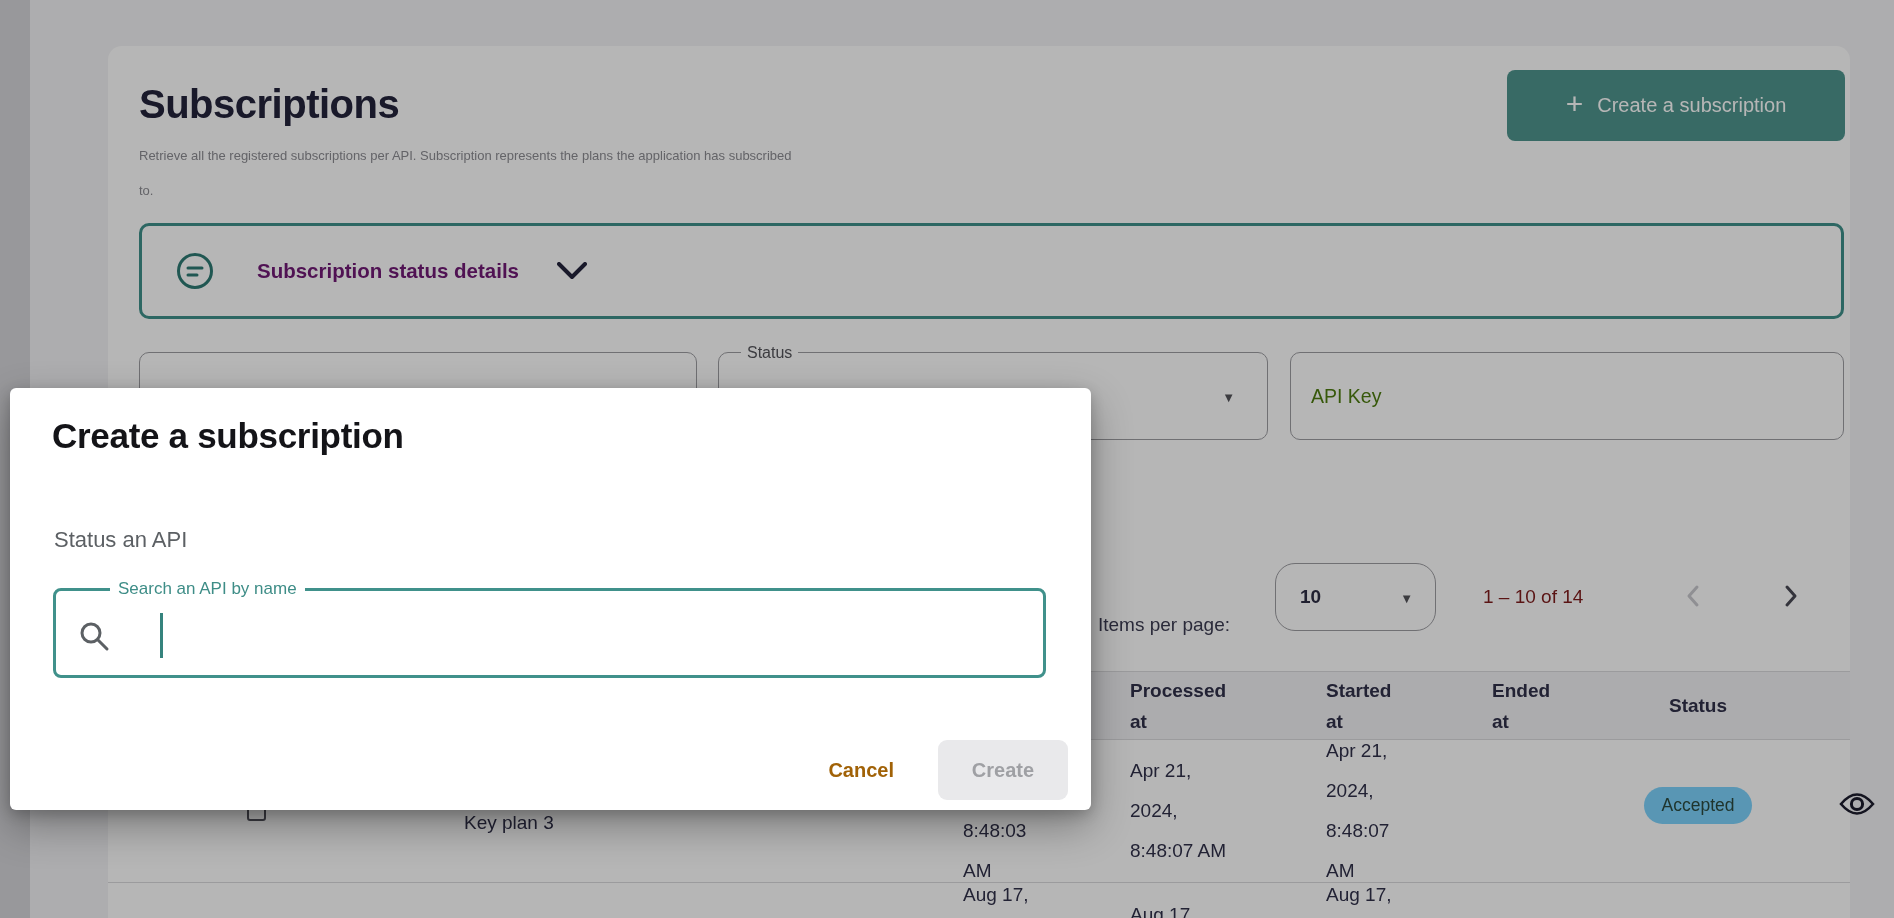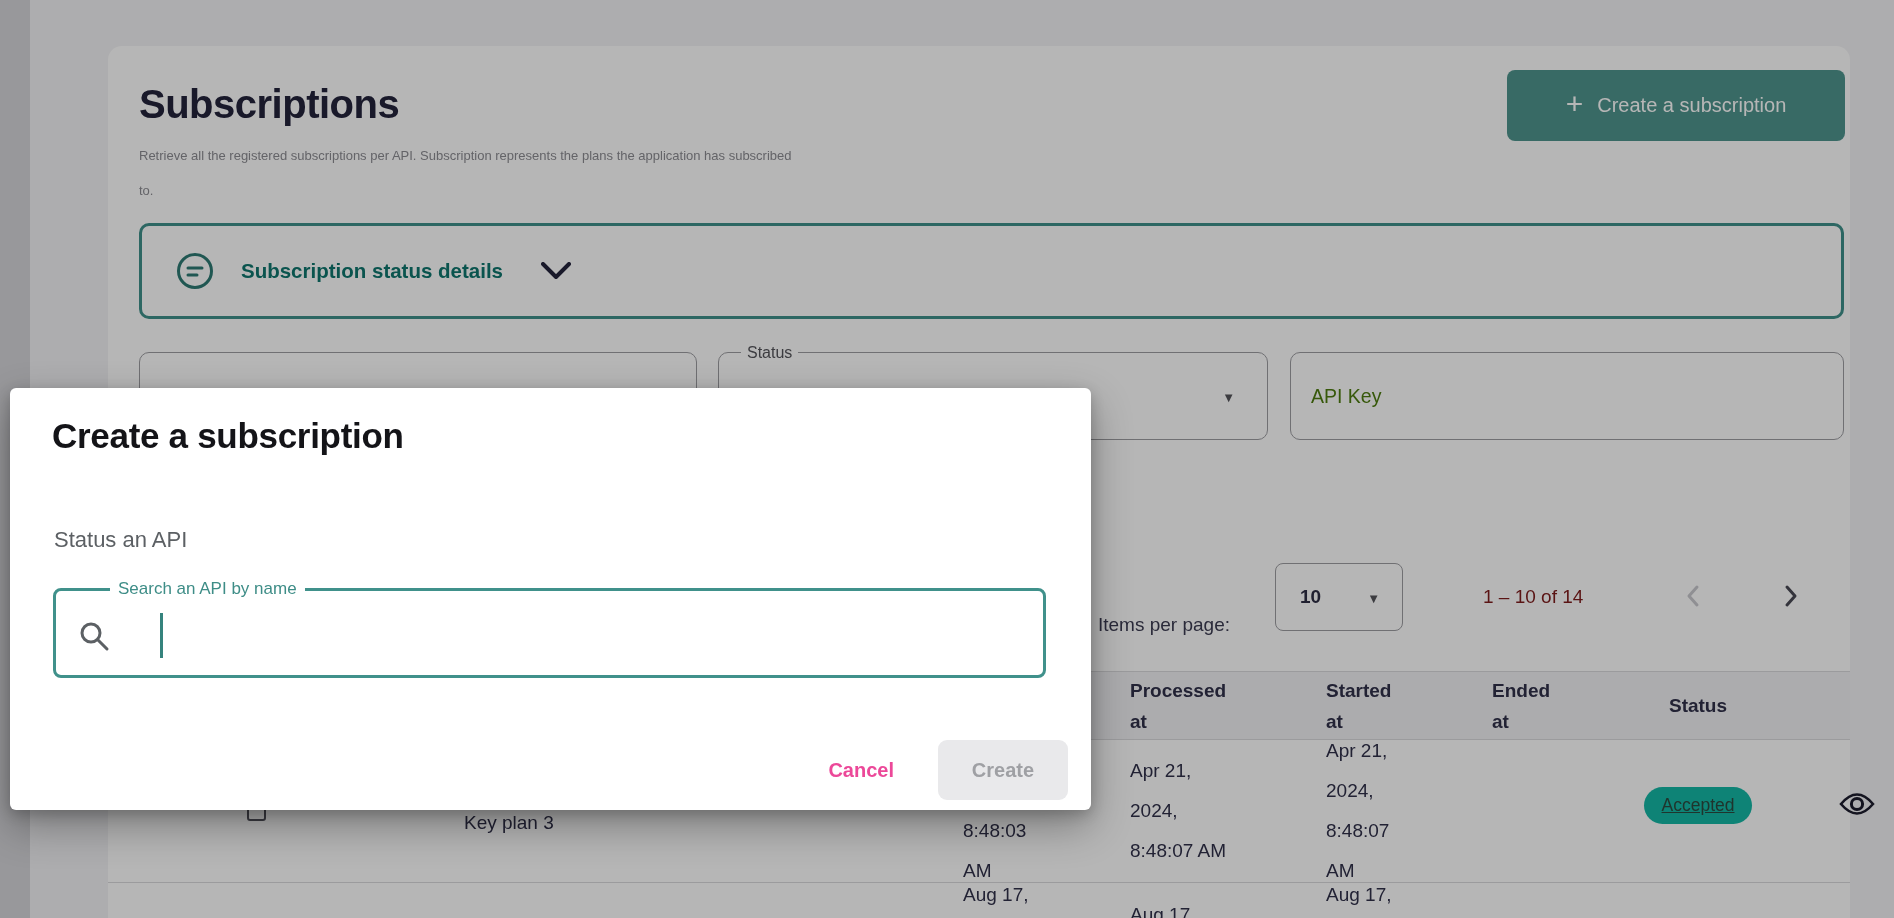--- a/index.html
+++ b/index.html
@@ -34,21 +34,21 @@
     color:#ffffff; font-size:20px; font-family:inherit;
   }
   .create-btn .plus { font-size:30px; font-weight:300; line-height:1; margin-top:-3px; }
 
   .banner {
     left:139px; top:223px; width:1705px; height:96px;
     border:3px solid #40918b; border-radius:10px;
     display:flex; align-items:center; cursor:pointer; background:transparent;
   }
   .banner .bicon { margin-left:33px; width:40px; height:40px; }
-  .banner .blabel { margin-left:26px; font-size:20.5px; font-weight:700; color:#0f766e; }
+  .banner .blabel { margin-left:42px; font-size:20.5px; font-weight:700; color:#701a75; }
   .banner .bchev { margin-left:38px; width:30px; height:18px; }
 
   .filter-box {
     top:352px; height:88px; border:1.5px solid #9d9da2; border-radius:10px;
   }
   .fb1 { left:139px; width:558px; }
   .fb2 { left:718px; width:550px; }
   .fb3 { left:1290px; width:554px; }
   .notch-label {
     position:absolute; top:-9px; left:22px; background:#ffffff;
@@ -59,22 +59,22 @@
     font-size:13px; color:#54545a; line-height:1;
   }
   .apikey-text {
     position:absolute; left:20px; top:0; height:100%;
     display:flex; align-items:center; font-size:19.5px; color:#4d7c0f;
   }
 
   
   .pag-label { left:1098px; top:586px; font-size:19px; color:#3c3c52;margin-top:28px; }
   .pag-select {
-    left:1275px; top:563px; width:128px; height:68px;
-    border:1.5px solid #9d9da2; border-radius:8px; background:transparent; cursor:pointer;
+    left:1275px; top:563px; width:161px; height:68px;
+    border:1.5px solid #9d9da2; border-radius:20px; background:transparent; cursor:pointer;
   }
   .pag-select .val {
     position:absolute; left:24px; top:50%; transform:translateY(-50%);
     font-size:19px; font-weight:600; color:#2e2e44;
   }
   .pag-select .dd-arrow { right:22px; }
   .pag-range { left:1483px; top:586px; font-size:19px; color:#7f1d1d; }
   .pag-chev { top:578px; width:36px; height:36px; cursor:pointer; background:none; border:none; }
   .chev-left { left:1676px; }
   .chev-right { left:1772px; }
@@ -105,22 +105,22 @@
   .td-proc    { left:1022px; width:106px; }
   .td-started { left:1218px; width:86px; }
   .td-ended   { left:1384px; width:78px; }
   .td-status  { left:1500px; width:180px; justify-content:center; transform:translateY(-6px); }
   .td-actions { left:1714px; width:140px; gap:27px; transform:translateY(-6px); padding-left:16px; }
   .checkbox {
     width:19px; height:19px; border:2px solid #55555f; border-radius:3px; background:#fff;
   }
   .badge {
     display:inline-block; width:auto !important;
-    background:#14b8a6; color:#2c4a3f; font-size:17.5px;
-    padding:8px 18px; border-radius:20px; line-height:1.2; white-space:nowrap;text-decoration:underline;
+    background:#7dd3fc; color:#2c4a3f; font-size:17.5px;
+    padding:8px 18px; border-radius:20px; line-height:1.2; white-space:nowrap;
   }
   .icon-btn { background:none; border:none; cursor:pointer; width:38px; height:38px; padding:0; }
 
   
   .overlay { left:0; top:0; width:1894px; height:918px; background:rgba(0,0,0,0.285); z-index:10; }
   .modal {
     left:10px; top:388px; width:1081px; height:422px; z-index:20;
     background:#ffffff; border-radius:6px;
     box-shadow:0 16px 42px rgba(0,0,0,0.32), 0 4px 14px rgba(0,0,0,0.2);
   }
@@ -141,21 +141,21 @@
     background:transparent; caret-color:#35837d;
   }
   .search-icon-wrap { position:absolute; left:22px; top:29px; width:32px; height:32px; }
   .caret { position:absolute; left:104px; top:22px; width:2.5px; height:45px; background:#35837d;
            animation:blink 1.1s step-end infinite; }
   @keyframes blink { 50% { opacity:0; } }
   .modal-actions {
     position:absolute; right:23px; bottom:10px; display:flex; align-items:center; gap:38px;
   }
   .cancel-btn { background:none; border:none; cursor:pointer; font-family:inherit;
-                font-size:20px; font-weight:700; color:#ec4899; padding:10px 6px; }
+                font-size:20px; font-weight:700; color:#a16207; padding:10px 6px; }
   .create-disabled-btn {
     width:130px; height:60px; border:none; border-radius:9px;
     background:#e9e9eb; color:#9fa0a4; font-size:20px; font-weight:700; font-family:inherit;
   }
 </style>
 </head>
 <body>
 
 <div class="abs side-strip"></div>
 

